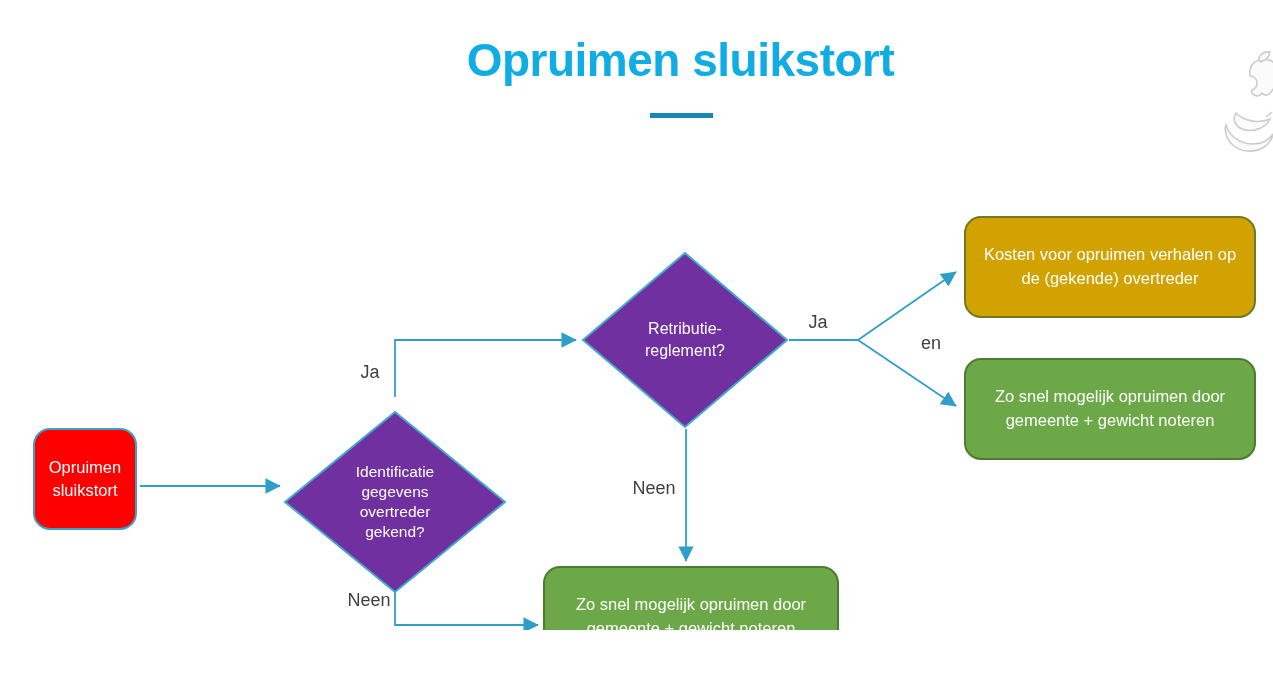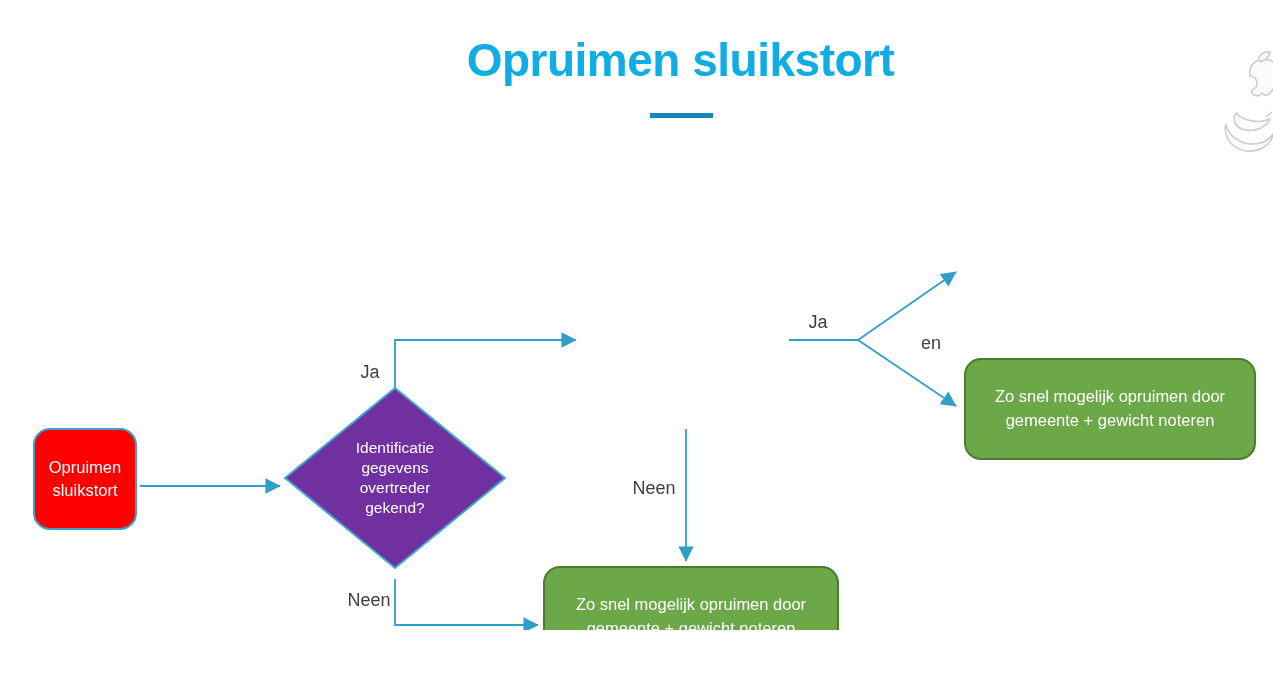--- a/index.html
+++ b/index.html
@@ -36,21 +36,21 @@
   }
   #outcome-green-right {
     left:964px; top:358px; width:292px; height:102px;
     background:#6CA848; border-color:#4E7B2F; font-size:16.5px; line-height:1.45;
   }
   #outcome-green-bottom {
     left:543px; top:566px; width:296px; height:102px;
     background:#6CA848; border-color:#4E7B2F; font-size:16.5px; line-height:1.45;
   }
   .diamond { position:absolute; }
-  #decision1 { left:283px; top:386px; width:224px; height:184px; }
+  #decision1 { left:283px; top:410px; width:224px; height:184px; }
   #decision2 { left:581px; top:251px; width:208px; height:178px; }
   .diamond svg { position:absolute; left:0; top:0; width:100%; height:100%; }
   .diamond .lbl {
     position:absolute; inset:0; display:flex; align-items:center; justify-content:center;
     text-align:center; color:#fff; font-size:15.5px; line-height:1.3; white-space:pre-line;
   }
   #decision2 .lbl { font-size:16px; line-height:1.4; }
   
   .edges { position:absolute; left:0; top:0; width:1273px; height:690px; pointer-events:none; }
   
@@ -112,21 +112,32 @@
   <div class="diamond" id="decision1">
     <svg viewBox="0 0 224 184" preserveAspectRatio="none">
       <polygon points="112,2 222,92 112,182 2,92" fill="#7030A0" stroke="#44A8CC" stroke-width="2"></polygon>
     </svg>
     <div class="lbl">Identificatie
 gegevens
 overtreder
 gekend?</div>
   </div>
 
+  <div class="diamond" id="decision2">
+    <svg viewBox="0 0 208 178" preserveAspectRatio="none">
+      <polygon points="104,2 206,89 104,176 2,89" fill="#7030A0" stroke="#44A8CC" stroke-width="2"></polygon>
+    </svg>
+    <div class="lbl">Retributie-
+reglement?</div>
+  </div>
 
+  <div class="node rounded" id="outcome-gold">
+    <span class="lbl">Kosten voor opruimen verhalen op
+de (gekende) overtreder</span>
+  </div>
 
   <div class="node rounded" id="outcome-green-right">
     <span class="lbl">Zo snel mogelijk opruimen door
 gemeente + gewicht noteren</span>
   </div>
 
   <div class="node rounded" id="outcome-green-bottom">
     <span class="lbl">Zo snel mogelijk opruimen door
 gemeente + gewicht noteren</span>
   </div>

